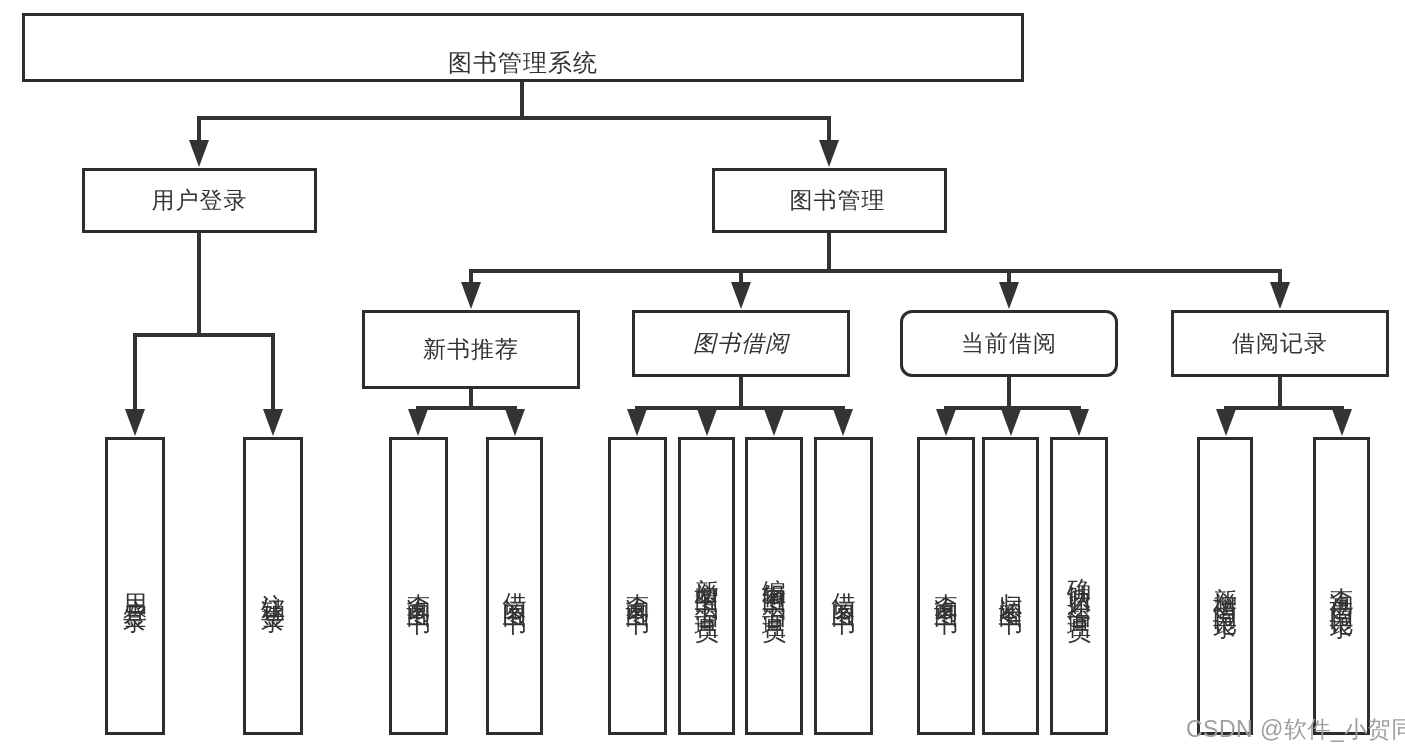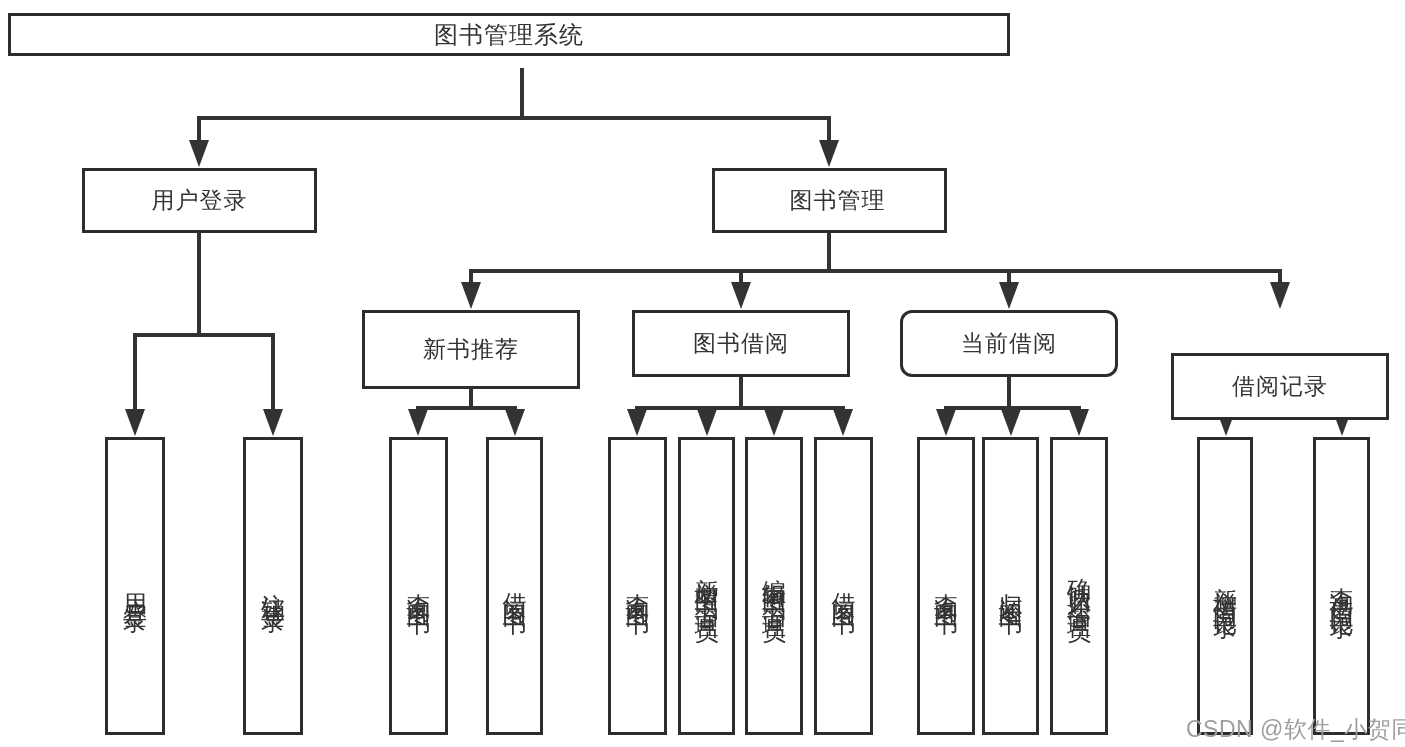--- a/index.html
+++ b/index.html
@@ -98,41 +98,41 @@
       <polygon points="764,409 784,409 774,436"></polygon>
       <polygon points="833,409 853,409 843,436"></polygon>
       <polygon points="936,409 956,409 946,436"></polygon>
       <polygon points="1001,409 1021,409 1011,436"></polygon>
       <polygon points="1069,409 1089,409 1079,436"></polygon>
       <polygon points="1216,409 1236,409 1226,436"></polygon>
       <polygon points="1332,409 1352,409 1342,436"></polygon>
     </g>
   </svg>
 
-  <div class="node hbox root-box" style="left:8px; top:13px; width:1002px; height:43px;">
+  <div class="node hbox root-box" style="left:22px; top:13px; width:1002px; height:69px;align-items:flex-end;">
     <span>图书管理系统</span>
   </div>
 
   <div class="node hbox" style="left:82px; top:168px; width:235px; height:65px;">
     <span>用户登录</span>
   </div>
   <div class="node hbox" style="left:712px; top:168px; width:235px; height:65px;padding-left:16px;">
     <span>图书管理</span>
   </div>
 
   <div class="node hbox" style="left:362px; top:310px; width:218px; height:79px;">
     <span>新书推荐</span>
   </div>
-  <div class="node hbox" style="left:632px; top:310px; width:218px; height:67px;">
+  <div class="node hbox" style="left:632px; top:310px; width:218px; height:67px;font-style:italic;">
     <span>图书借阅</span>
   </div>
   <div class="node hbox" style="left:900px; top:310px; width:218px; height:67px;border-radius:12px;">
     <span>当前借阅</span>
   </div>
-  <div class="node hbox" style="left:1171px; top:310px; width:218px; height:67px;margin-top:43px;">
+  <div class="node hbox" style="left:1171px; top:310px; width:218px; height:67px;">
     <span>借阅记录</span>
   </div>
 
   <div class="node vbox" style="left:105px; top:437px; width:60px; height:298px;">
     <span>用户登录</span>
   </div>
   <div class="node vbox" style="left:243px; top:437px; width:60px; height:298px;">
     <span>注销登录</span>
   </div>
 

